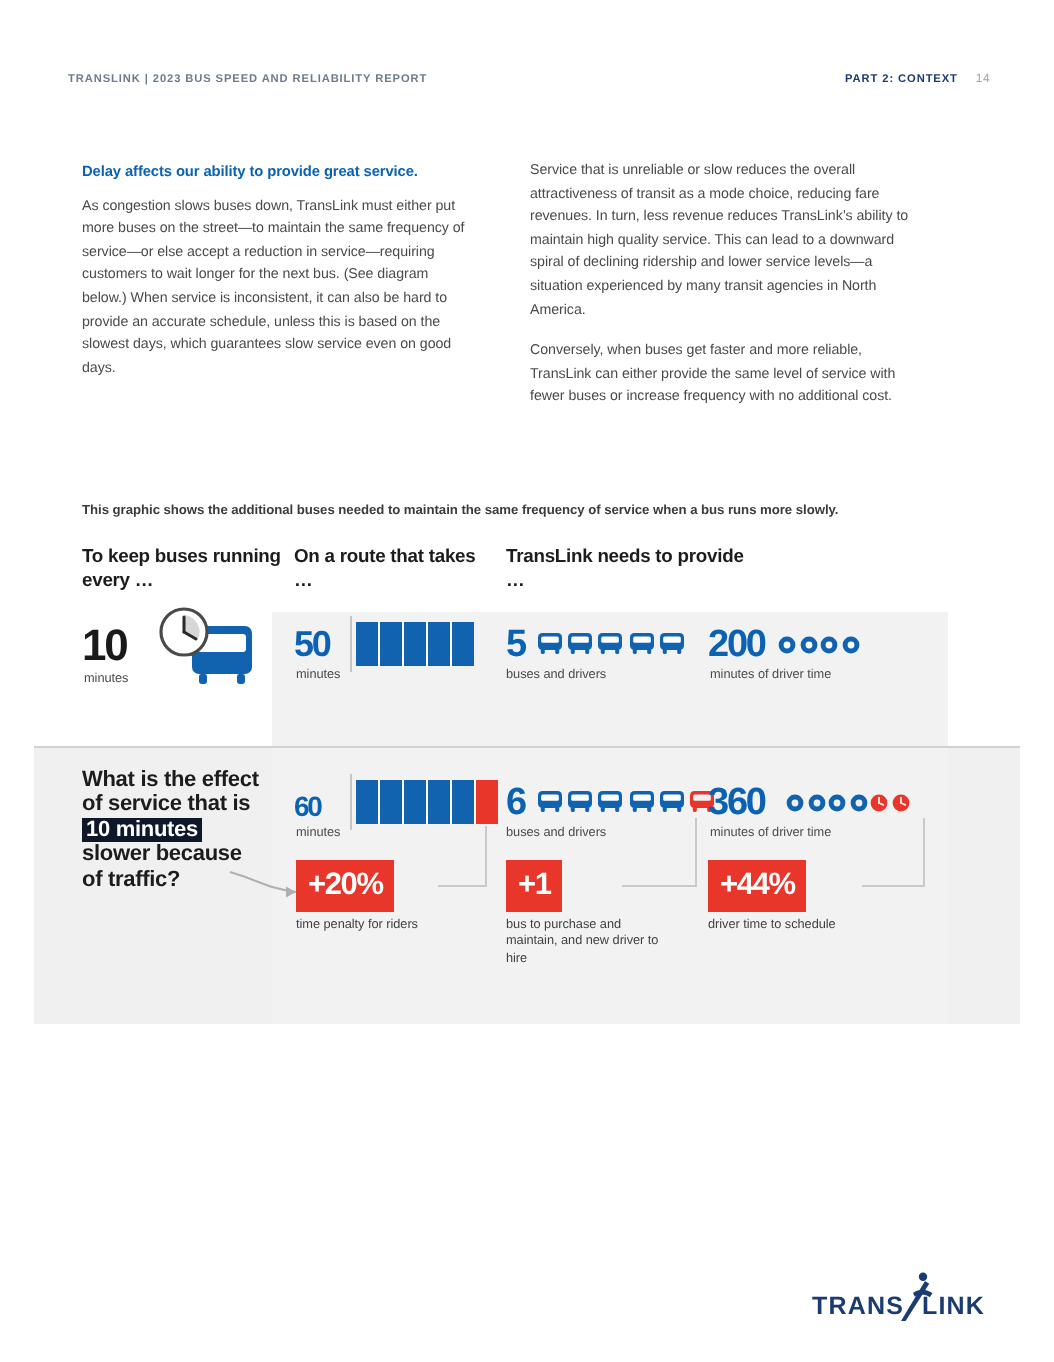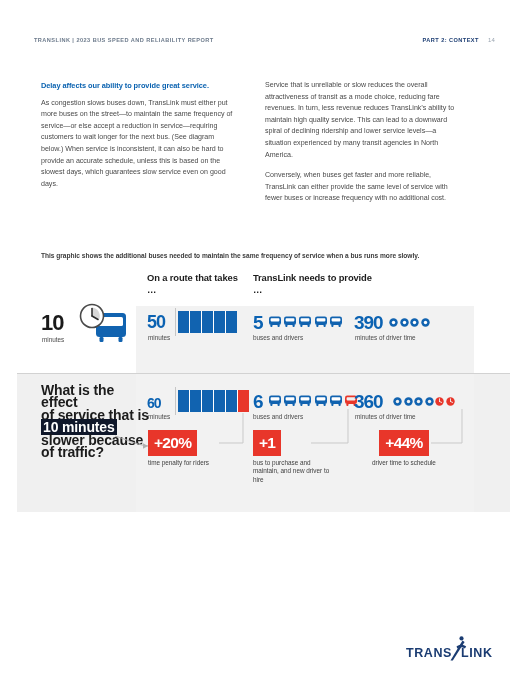--- a/index.html
+++ b/index.html
@@ -190,21 +190,21 @@
     display: flex;
     align-items: center;
     gap: 1.6px;
   }
 
   
   #question {
     position: absolute;
     left: 24px; top: 116px;
     width: 110px;
-    font-size: 14px;
+    font-size: 11px;
     font-weight: bold;
     line-height: 12.4px;
     color: #1c1c1c;
     letter-spacing: -0.15px;
   }
   #question .hl {
     background: #0f172a;
     color: #ffffff;
     padding: 0 2px;
     box-decoration-break: clone;
@@ -275,20 +275,21 @@
   <div id="graphic-caption">This graphic shows the additional buses needed to maintain the same frequency of service when a bus runs more slowly.</div>
 
   <div id="infographic">
 
     <div class="lower-bg"></div>
     <div class="band b1"></div>
     <div class="band b2"></div>
     <div class="band b3"></div>
     <div class="divider"></div>
 
+    <div class="col-head h1">To keep buses running every …</div>
     <div class="col-head h2">On a route that takes …</div>
     <div class="col-head h3">TransLink needs to provide …</div>
 
     <div class="bignum dark" style="left:24px; top:44px; font-size:22px;">10</div>
     <div class="unit" style="left:25px; top:68px;">minutes</div>
 
     <svg style="position:absolute; left:55px; top:35px;" width="60" height="44" viewBox="0 0 60 44">
 
       <g fill="#1163b0">
         <rect x="24" y="10" width="30" height="24" rx="3.5"></rect>
@@ -357,21 +358,21 @@
       <svg width="14" height="13" viewBox="0 0 14 13">
         <g fill="#1163b0">
             <rect x="1" y="1.5" width="12" height="8.5" rx="2.2"></rect>
         <rect x="2.6" y="3.2" width="8.8" height="3.2" rx="0.8" fill="#ffffff"></rect>
         <rect x="2.4" y="9.6" width="2" height="2.4" rx="0.7"></rect>
             <rect x="9.6" y="9.6" width="2" height="2.4" rx="0.7"></rect>
           </g>
       </svg>
     </div>
 
-    <div class="bignum blue" style="left:337px; top:45px; font-size:19px;">390</div>
+    <div class="bignum blue" style="left:337px; top:45px; font-size:19px;">200</div>
     <div class="unit" style="left:338px; top:66px;">minutes of driver time</div>
 
     <div class="dotrow" style="left:372px; top:50px;">
       <svg width="9" height="9" viewBox="0 0 9 9">
         <circle cx="4.5" cy="4.5" r="4.2" fill="#1163b0"></circle>
           <circle cx="4.5" cy="4.5" r="1.7" fill="#ffffff"></circle>
         </svg>
       <svg width="9" height="9" viewBox="0 0 9 9">
         <circle cx="4.5" cy="4.5" r="4.2" fill="#1163b0"></circle>
           <circle cx="4.5" cy="4.5" r="1.7" fill="#ffffff"></circle>
@@ -510,21 +511,21 @@
     <div class="callout" style="left:131px; top:162px; width:92px;">
       <span class="chip">+20%</span>
       <div class="cap">time penalty for riders</div>
     </div>
 
     <div class="callout" style="left:236px; top:162px; width:80px;">
       <span class="chip">+1</span>
       <div class="cap">bus to purchase and maintain, and new driver to hire</div>
     </div>
 
-    <div class="callout" style="left:337px; top:162px; width:100px;text-align:center;">
+    <div class="callout" style="left:337px; top:162px; width:100px;">
       <span class="chip">+44%</span>
       <div class="cap">driver time to schedule</div>
     </div>
 
   </div>
 
   <svg id="footer-logo" viewBox="0 0 92 30">
     <text x="0" y="22" font-family="Liberation Sans, sans-serif" font-size="12.5" font-weight="bold" letter-spacing="0.6" fill="#1b3c72">TRANS</text>
     <text x="55" y="22" font-family="Liberation Sans, sans-serif" font-size="12.5" font-weight="bold" letter-spacing="0.6" fill="#1b3c72">LINK</text>
 

